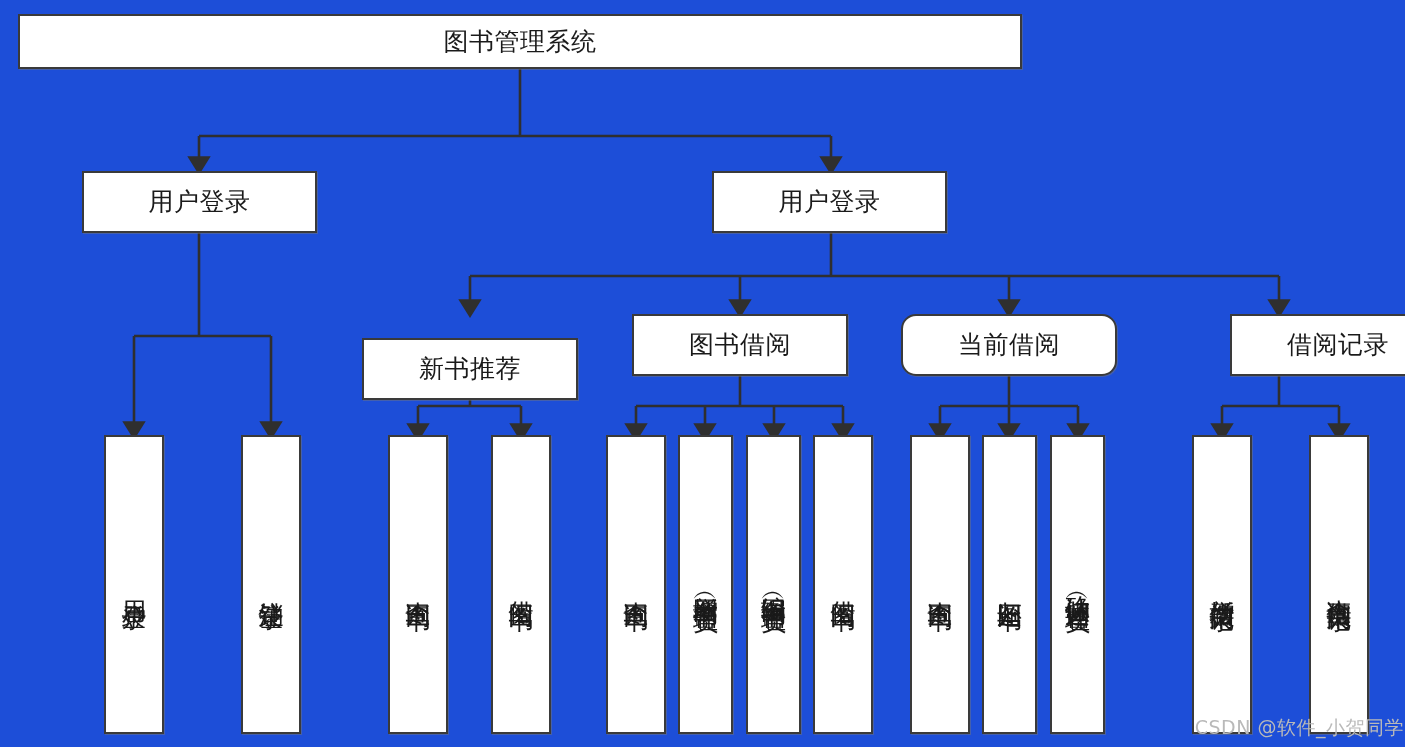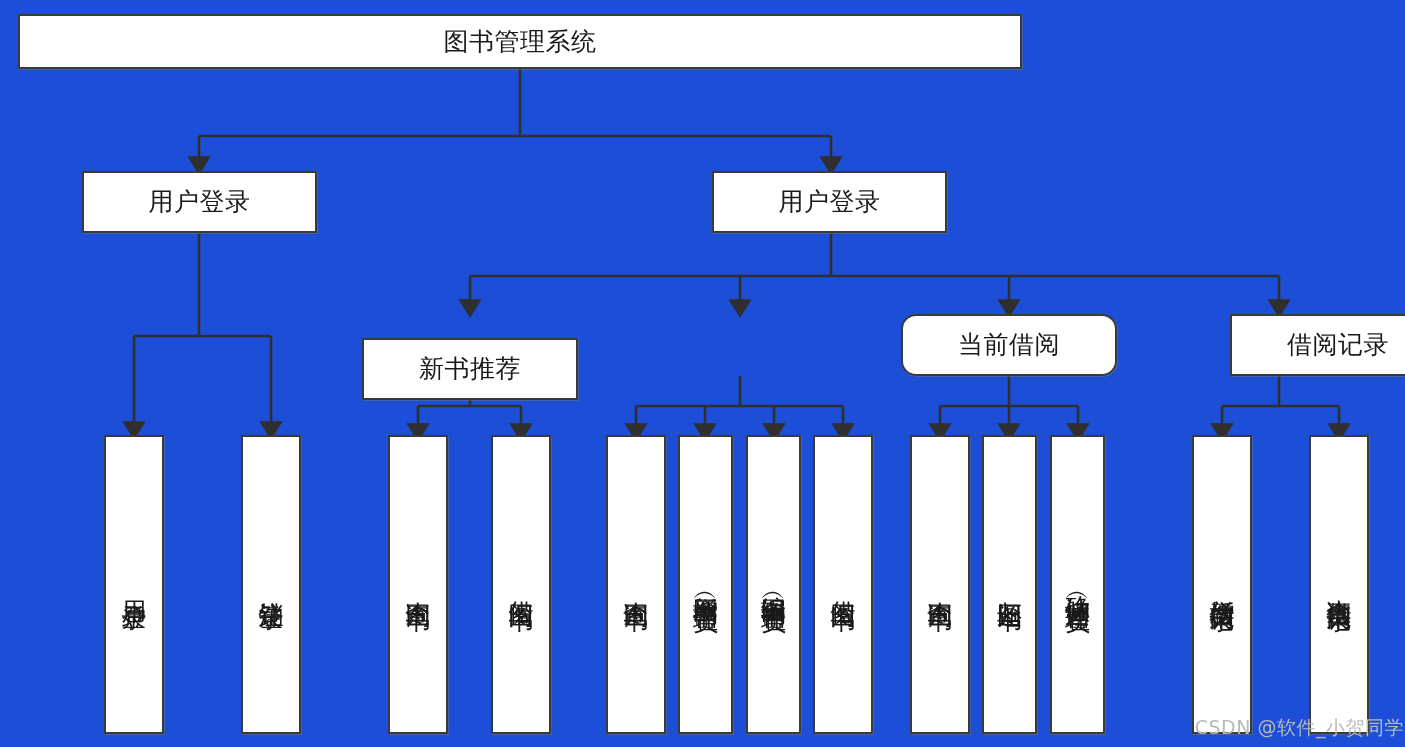--- a/index.html
+++ b/index.html
@@ -138,20 +138,23 @@
   <div class="node horiz" style="left:82px; top:171px; width:235px; height:62px;">
     <span class="label">用户登录</span>
   </div>
   <div class="node horiz" style="left:712px; top:171px; width:235px; height:62px;">
     <span class="label">用户登录</span>
   </div>
 
   <div class="node horiz" style="left:362px; top:310px; width:216px; height:62px;margin-top:28px;">
     <span class="label">新书推荐</span>
   </div>
+  <div class="node horiz" style="left:632px; top:314px; width:216px; height:62px;">
+    <span class="label">图书借阅</span>
+  </div>
   <div class="node horiz" style="left:901px; top:314px; width:216px; height:62px;border-radius:15px;">
     <span class="label">当前借阅</span>
   </div>
   <div class="node horiz" style="left:1230px; top:314px; width:216px; height:62px;">
     <span class="label">借阅记录</span>
   </div>
 
   <div class="node vert" style="left:104px; top:435px; width:60px; height:299px;">
     <span class="label">用户登录</span>
   </div>

